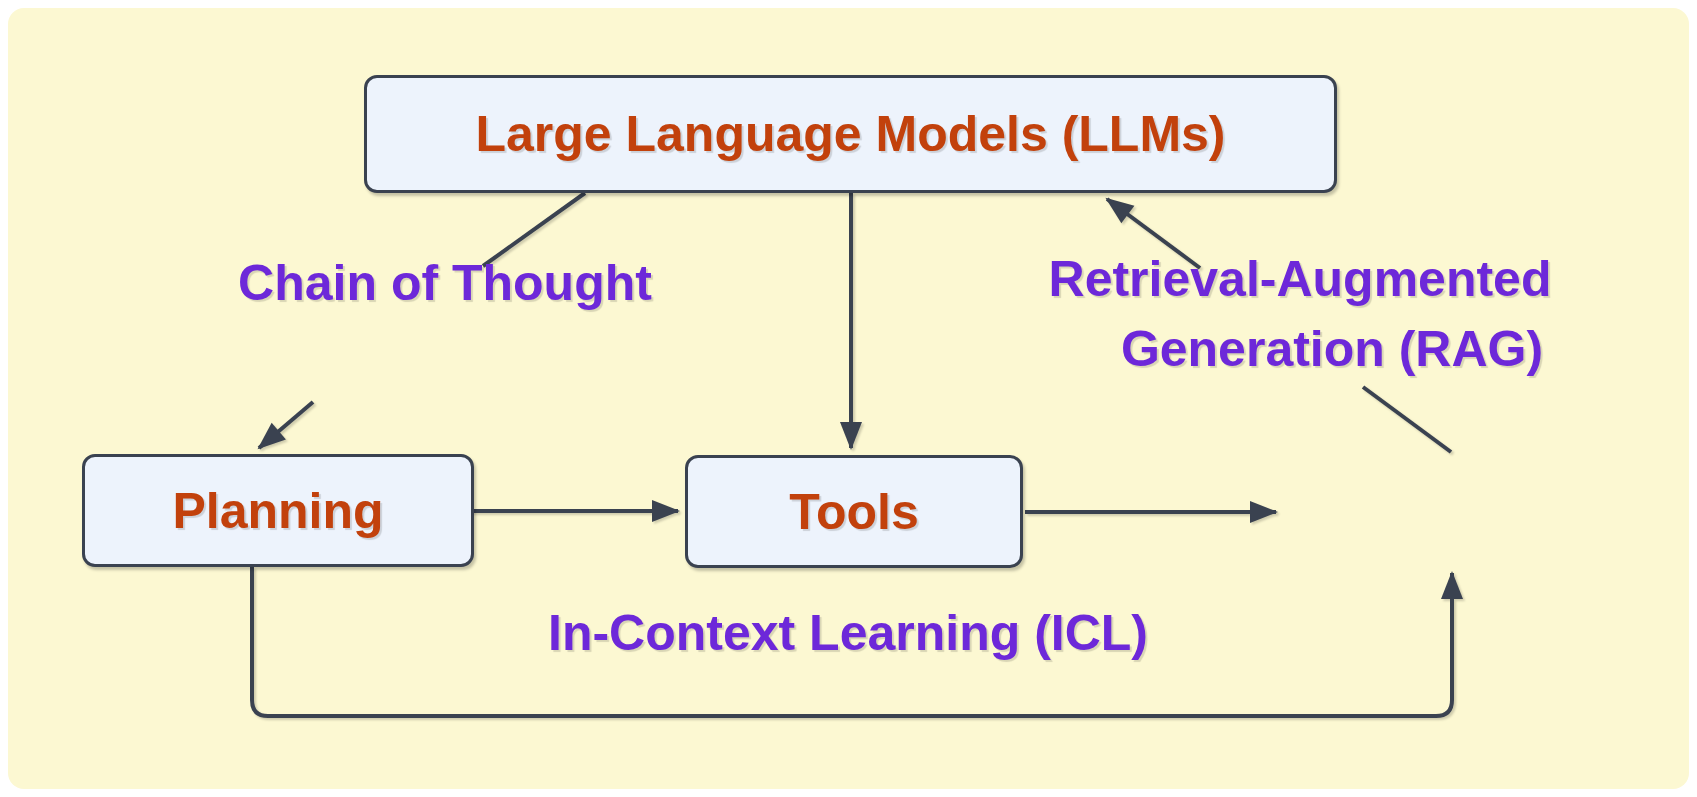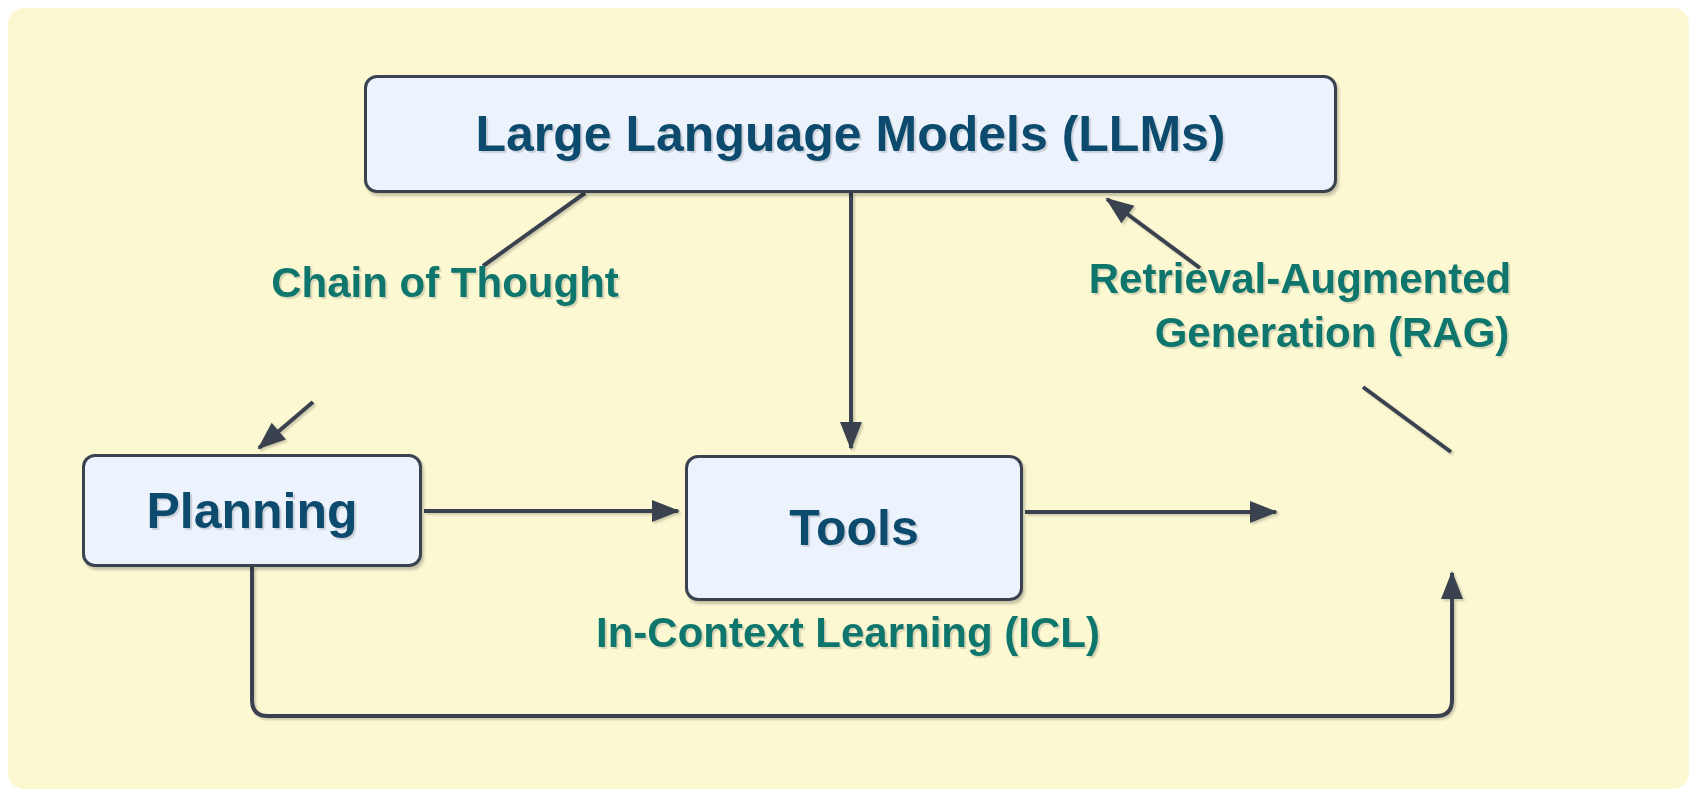--- a/index.html
+++ b/index.html
@@ -27,43 +27,43 @@
     position: absolute;
     box-sizing: border-box;
     background: #EDF3FC;
     border: 3.5px solid #3A4250;
     border-radius: 13px;
     display: flex;
     align-items: center;
     justify-content: center;
     font-weight: bold;
     font-size: 50px;
-    color: #0c4a6e;
+    color: #c2410c;
     box-shadow: 2px 3px 3px rgba(0,0,0,0.22);
     text-shadow: 2px 2px 1px rgba(0,0,0,0.14);
     white-space: nowrap;
   }
   #node-llms     { left: 364px;  top: 75px;  width: 973px; height: 118px; }
-  #node-planning { left: 82px;   top: 454px; width: 340px; height: 113px; }
-  #node-tools    { left: 685px;  top: 455px; width: 338px; height: 146px; }
+  #node-planning { left: 82px;   top: 454px; width: 392px; height: 113px; }
+  #node-tools    { left: 685px;  top: 455px; width: 338px; height: 113px; }
   #node-memory   { left: 1283px; top: 455px; width: 340px; height: 113px; }
   .ann {
     position: absolute;
     transform: translateX(-50%);
     font-weight: bold;
-    font-size: 42px;
+    font-size: 50px;
     line-height: 62px;
-    color: #0f766e;
+    color: #6d28d9;
     white-space: nowrap;
     text-shadow: 2px 2px 1px rgba(0,0,0,0.14);
   }
   #ann-cot-1 { left: 445px;  top: 252px; }
   #ann-cot-2 { left: 354px;  top: 315px; }
   #ann-rag-1 { left: 1300px; top: 248px; }
-  #ann-rag-2 { left: 1332px; top: 302px; }
+  #ann-rag-2 { left: 1332px; top: 318px; }
   #ann-icl   { left: 848px;  top: 602px; text-align: right; }
 </style>
 </head>
 <body>
 
 <div id="canvas">
   <div id="panel"></div>
 
   <svg id="edges" width="1697" height="797" viewBox="0 0 1697 797">
     <defs>

